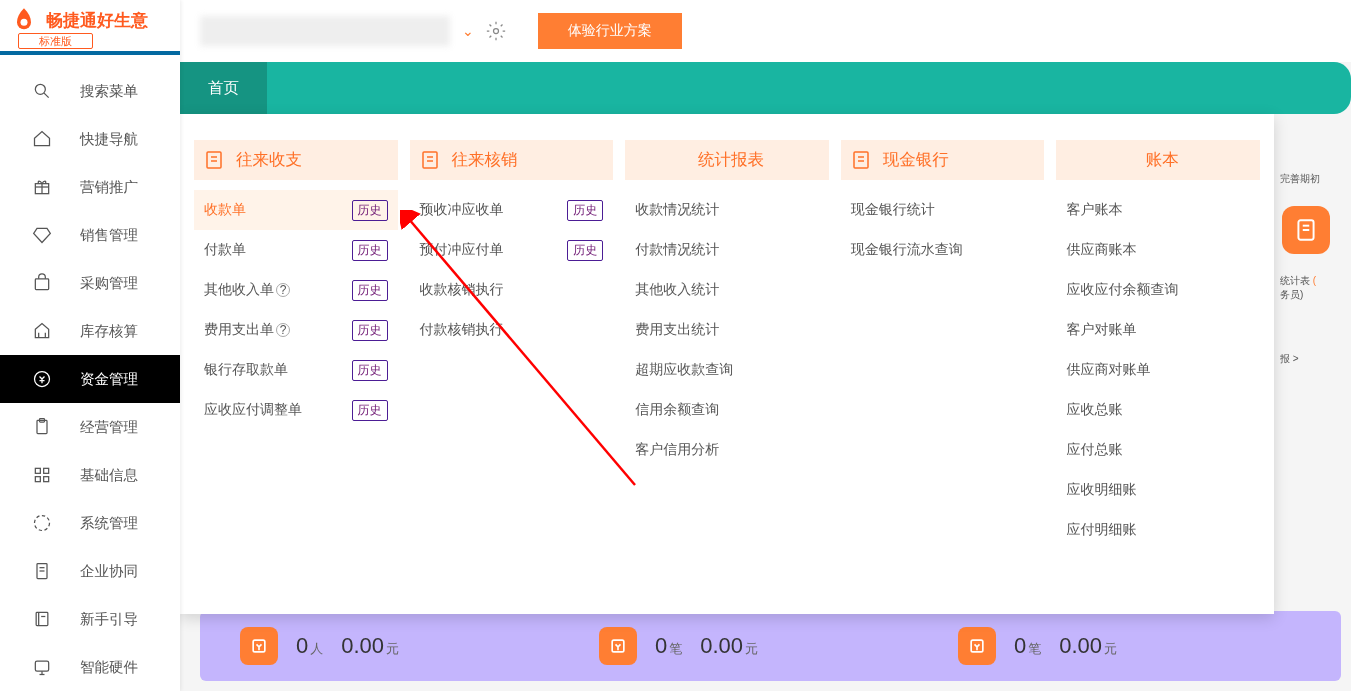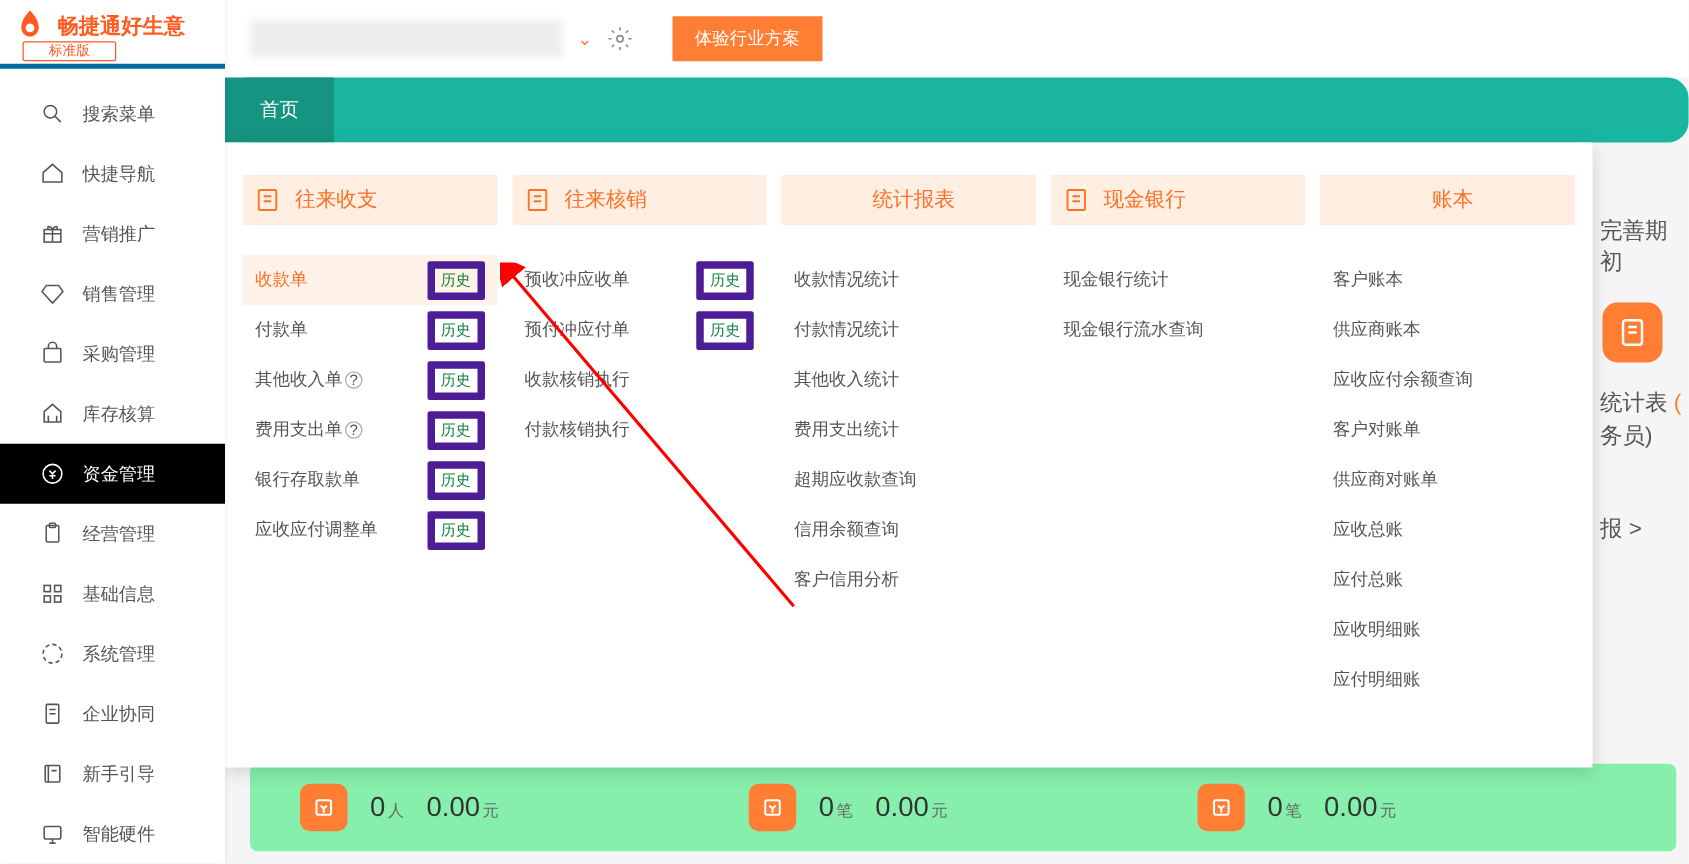--- a/index.html
+++ b/index.html
@@ -62,20 +62,21 @@
       padding-top: 12px;
     }
     .nav-item {
       display: flex;
       align-items: center;
       height: 48px;
       padding-left: 32px;
       cursor: pointer;
       color: #555;
       font-size: 14.5px;
+      gap: 14px;
     }
     .nav-item.active {
       background: #000000;
       color: #fff;
     }
     .nav-icon {
       width: 20px;
       height: 20px;
       margin-right: 14px;
       stroke: currentColor;
@@ -108,21 +109,21 @@
       width: 20px;
       height: 20px;
       stroke: #888;
       fill: none;
       stroke-width: 1.5;
     }
     .header-btn {
       background: #ff7e33;
       color: #fff;
       border: none;
-      padding: 9px 18px;
+      padding: 9px 30px;
       font-size: 14px;
       cursor: pointer;
       margin-left: 20px;
     }
     .tabbar {
       position: absolute;
       left: 180px;
       top: 62px;
       right: 0;
       height: 52px;
@@ -157,21 +158,21 @@
     .mega-col {
       flex: 1;
       min-width: 0;
     }
     .mega-header {
       display: flex;
       align-items: center;
       height: 40px;
       font-size: 16.5px;
       font-weight: 500;
-      margin-bottom: 24px;
+      margin-bottom: 10px;
       padding-left: 8px;
     }
     .mega-header.orange {
       background: #ffeee2;
       color: #ff7027;
     }
     .mega-header.center {
       justify-content: center;
     }
     .mega-header.icon-header {
@@ -203,35 +204,35 @@
       border: 1px solid #aaa;
       border-radius: 50%;
       width: 14px;
       height: 14px;
       display: inline-flex;
       align-items: center;
       justify-content: center;
       margin-left: 2px;
     }
     .history-tag {
-      border: 6px solid #4c1d95;
-      color: #15803d;
+      border: 1px solid #4c1d95;
+      color: #701a75;
       font-size: 12px;
       padding: 1px 5px;
       border-radius: 2px;
     }
     .right-panel {
       position: absolute;
       right: 0;
       top: 162px;
       width: 77px;
       height: 350px;
     }
     .right-item {
-      font-size: 18px;
+      font-size: 10px;
       color: #555;
       padding: 10px 6px;
       line-height: 1.4;
     }
     .orange-box {
       width: 48px;
       height: 48px;
       background: #ff7e33;
       border-radius: 12px;
       margin: 10px 0 10px 8px;
@@ -245,21 +246,21 @@
       stroke-width: 1.8;
       width: 26px;
       height: 26px;
     }
     .bottom-row {
       position: absolute;
       left: 200px;
       bottom: 10px;
       right: 10px;
       height: 70px;
-      background: #86efac;
+      background: #c4b5fd;
       border-radius: 6px;
       display: flex;
       align-items: center;
       padding: 0 40px;
       gap: 16px;
     }
     .stat-group {
       display: flex;
       align-items: center;
       gap: 18px;

